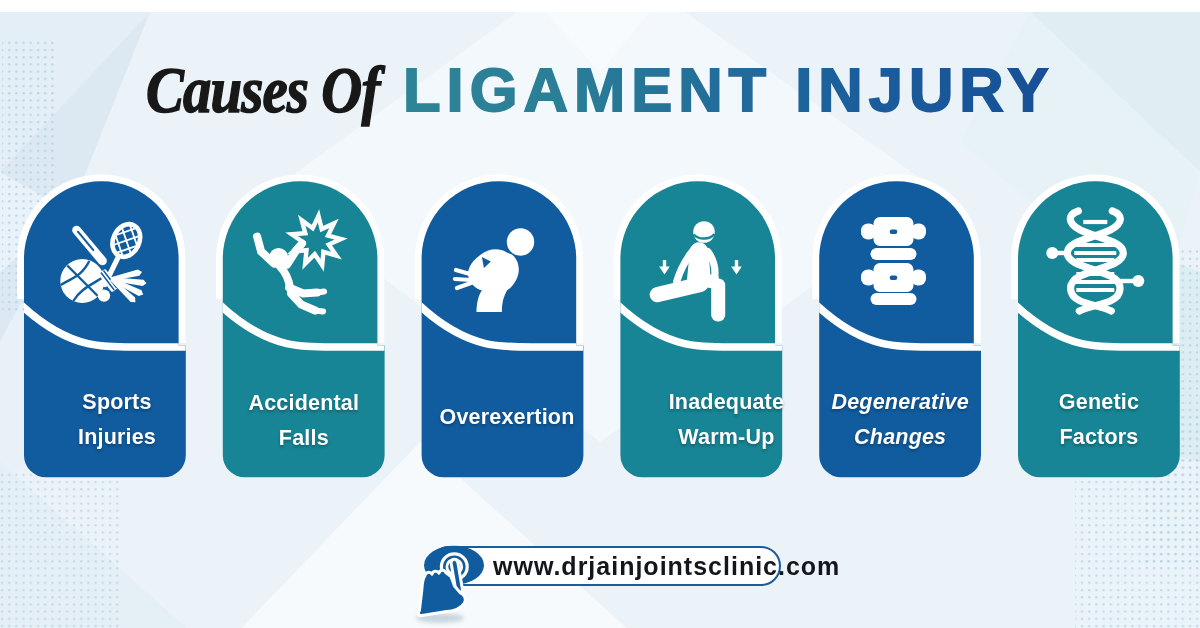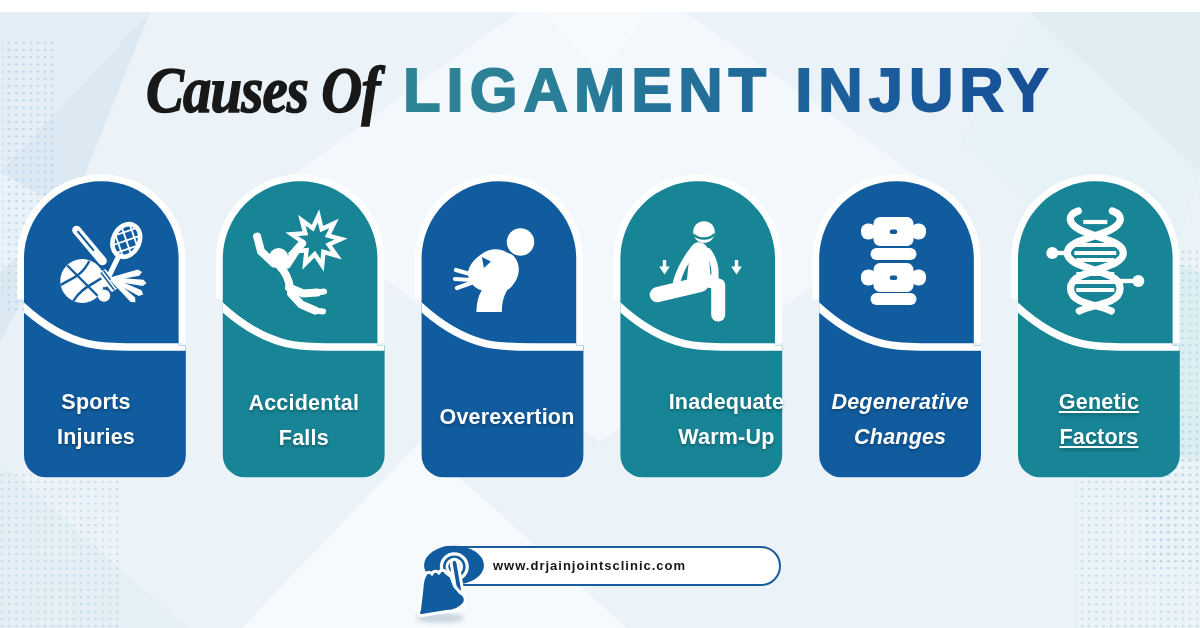--- a/index.html
+++ b/index.html
@@ -1,20 +1,20 @@
 <!DOCTYPE html>
 <html><head>
 <meta charset="utf-8">
 <style>
   html,body{margin:0;padding:0;}
   #canvas{position:relative;width:1200px;height:628px;overflow:hidden;background:#15803d;font-family:"Liberation Sans",sans-serif;margin-top:12px;}
   #bg,#cards{position:absolute;left:0;top:0;}
   .label{position:absolute;width:162px;text-align:center;color:#fff;font-size:21.5px;font-weight:bold;line-height:35px;letter-spacing:0.2px;text-shadow:0 2px 3px rgba(0,0,0,0.28);}
   #pill{position:absolute;left:429px;top:534px;width:348px;height:35.5px;background:#fff;border:2px solid #1a5c9c;border-radius:21px;}
-  #pilltext{position:absolute;left:62px;top:0;height:35.5px;line-height:36px;font-size:13px;font-weight:bold;letter-spacing:1.0px;color:#14161d;white-space:nowrap;}
+  #pilltext{position:absolute;left:62px;top:0;height:35.5px;line-height:36px;font-size:25px;font-weight:bold;letter-spacing:1.0px;color:#14161d;white-space:nowrap;}
   #hand{position:absolute;left:410px;top:520px;}
   #bottombar{position:absolute;left:0;top:619px;width:1200px;height:9px;background:#1765a8;}
 </style>
 </head>
 <body>
 <div id="canvas">
   <svg id="bg" width="1200" height="628" viewBox="0 0 1200 628">
     <defs>
       <pattern id="dots" width="7.2" height="7.2" patternUnits="userSpaceOnUse">
         <circle cx="2" cy="2" r="1.2" fill="#bad4e6"></circle>
@@ -221,26 +221,26 @@
         <stop offset="0" stop-color="#2e8496"></stop>
           <stop offset="0.25" stop-color="#2a7e97"></stop>
         <stop offset="0.7" stop-color="#1b5e9c"></stop>
           <stop offset="1" stop-color="#174f96"></stop>
       </linearGradient>
     </defs>
     <text x="169.8" y="100.3" transform="scale(0.86 1)" font-family="Liberation Serif" font-style="italic" font-weight="bold" font-size="66" letter-spacing="-1" fill="#181818" stroke="#181818" stroke-width="1.5">Causes Of</text>
     <text x="403" y="98.5" font-family="Liberation Sans" font-weight="bold" font-size="61.5" letter-spacing="6" fill="url(#tg)" stroke="url(#tg)" stroke-width="1.8">LIGAMENT INJURY</text>
   </svg>
 
-  <div class="label" style="left:9px;top:372.5px;padding-left:6px;">Sports<br>Injuries</div>
+  <div class="label" style="left:30px;top:372.5px;padding-left:6px;">Sports<br>Injuries</div>
   <div class="label" style="left:222.8px;top:374px;">Accidental<br>Falls</div>
   <div class="label" style="left:426px;top:387.5px;">Overexertion</div>
   <div class="label" style="left:620.4px;top:372.5px;padding-left:25px;">Inadequate<br>Warm‑Up</div>
   <div class="label" style="left:819.2px;top:372.5px;font-style:italic;">Degenerative<br>Changes</div>
-  <div class="label" style="left:1018px;top:372.5px;text-decoration:underline;">Genetic<br>Factors</div>
+  <div class="label" style="left:1018px;top:372.5px;">Genetic<br>Factors</div>
 
   <div id="pill">
     <div id="pilltext">www.drjainjointsclinic.com</div>
   </div>
   <svg id="hand" width="110" height="110" viewBox="0 0 110 110">
 
 <defs>
         <filter id="hblur" x="-50%" y="-50%" width="200%" height="200%">
           <feGaussianBlur stdDeviation="2.2"></feGaussianBlur>
         </filter>

